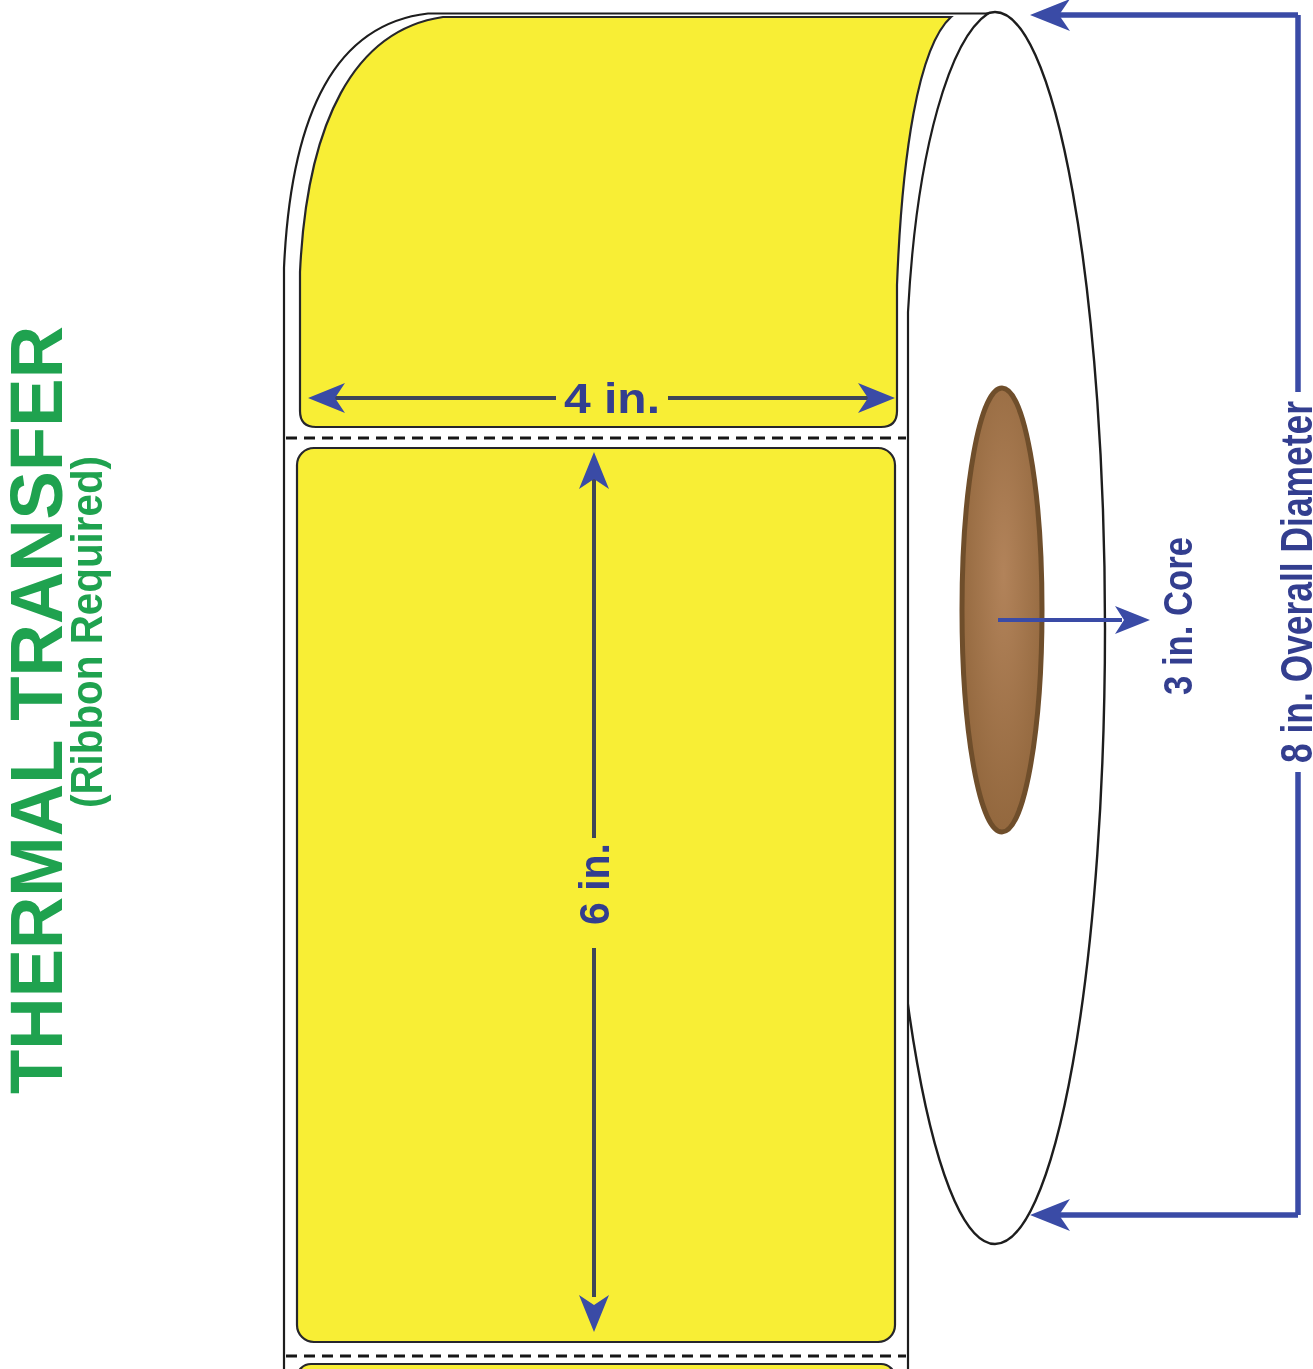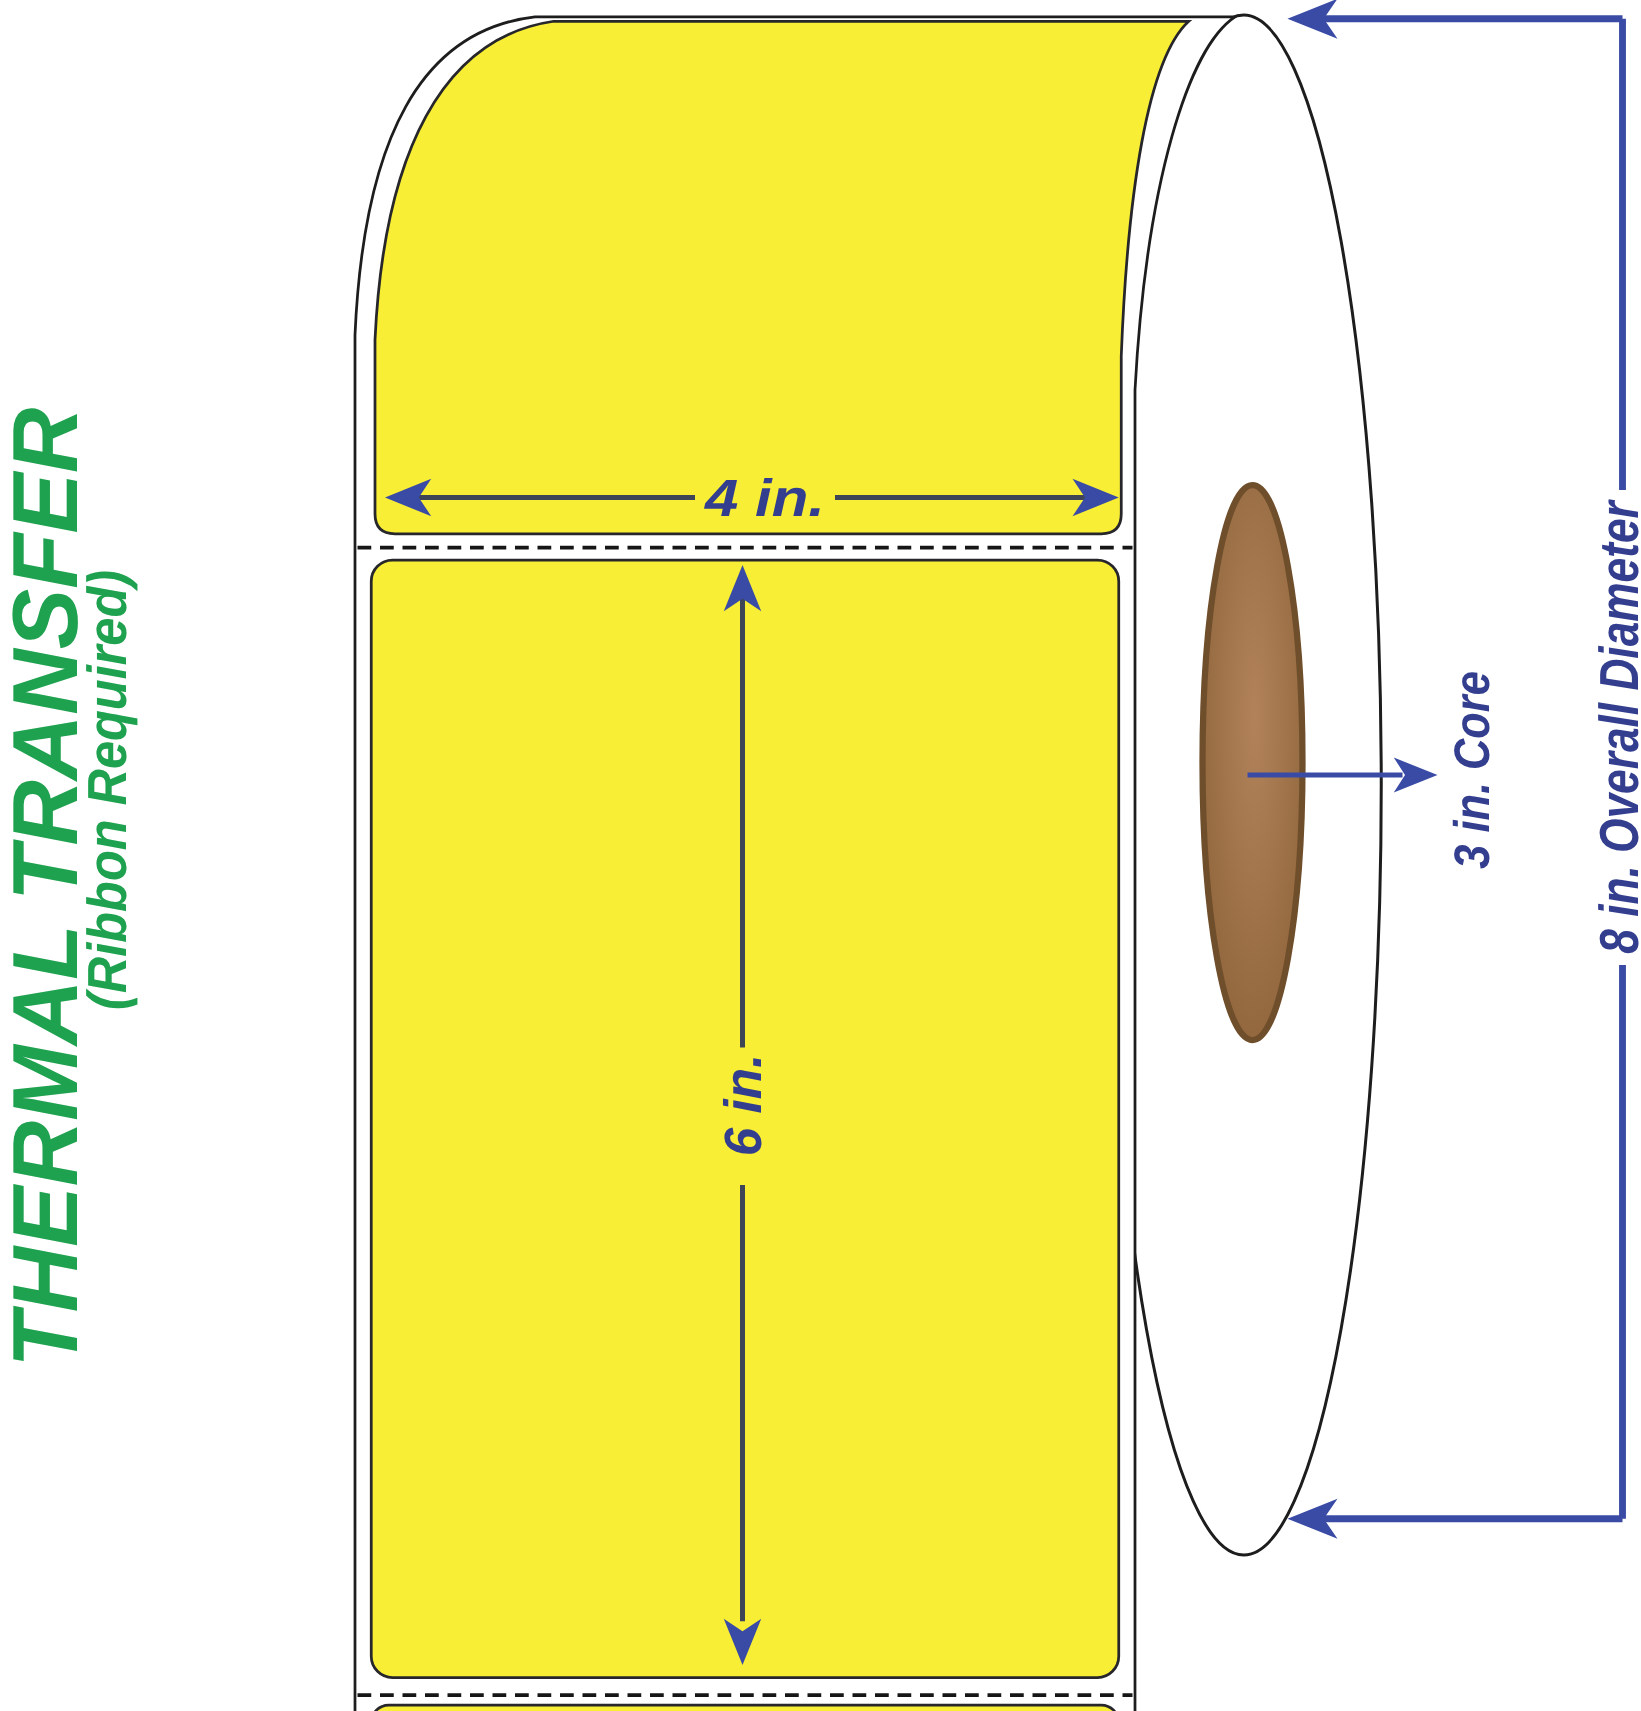--- a/index.html
+++ b/index.html
@@ -1,17 +1,17 @@
 <!DOCTYPE html>
 <html><head>
 <meta charset="utf-8">
 <style>
   html,body{margin:0;padding:0;background:#ffffff;}
   .stage{position:relative;width:1313px;height:1369px;background:#ffffff;overflow:hidden;
-         font-family:"Liberation Sans","DejaVu Sans",sans-serif;font-style:italic;}
+         font-family:"Liberation Sans","DejaVu Sans",sans-serif;}
   svg{display:block;}
   .outline{stroke:#26262b;stroke-width:2.2;}
   .roll-outline{stroke:#1d1d1d;stroke-width:2.4;}
   .liner{fill:#ffffff;stroke:#1d1d1d;stroke-width:2.2;}
   .perf{stroke:#161616;stroke-width:3;stroke-dasharray:11 7;fill:none;}
   .dimline{stroke:#3e4557;stroke-width:4;fill:none;}
   .blueline{stroke:#3a4ba6;stroke-width:5.5;fill:none;}
   .coreline{stroke:#3a4ba6;stroke-width:4;fill:none;}
   .dimtext{font-weight:bold;}
   .sidetext{font-weight:bold;}

